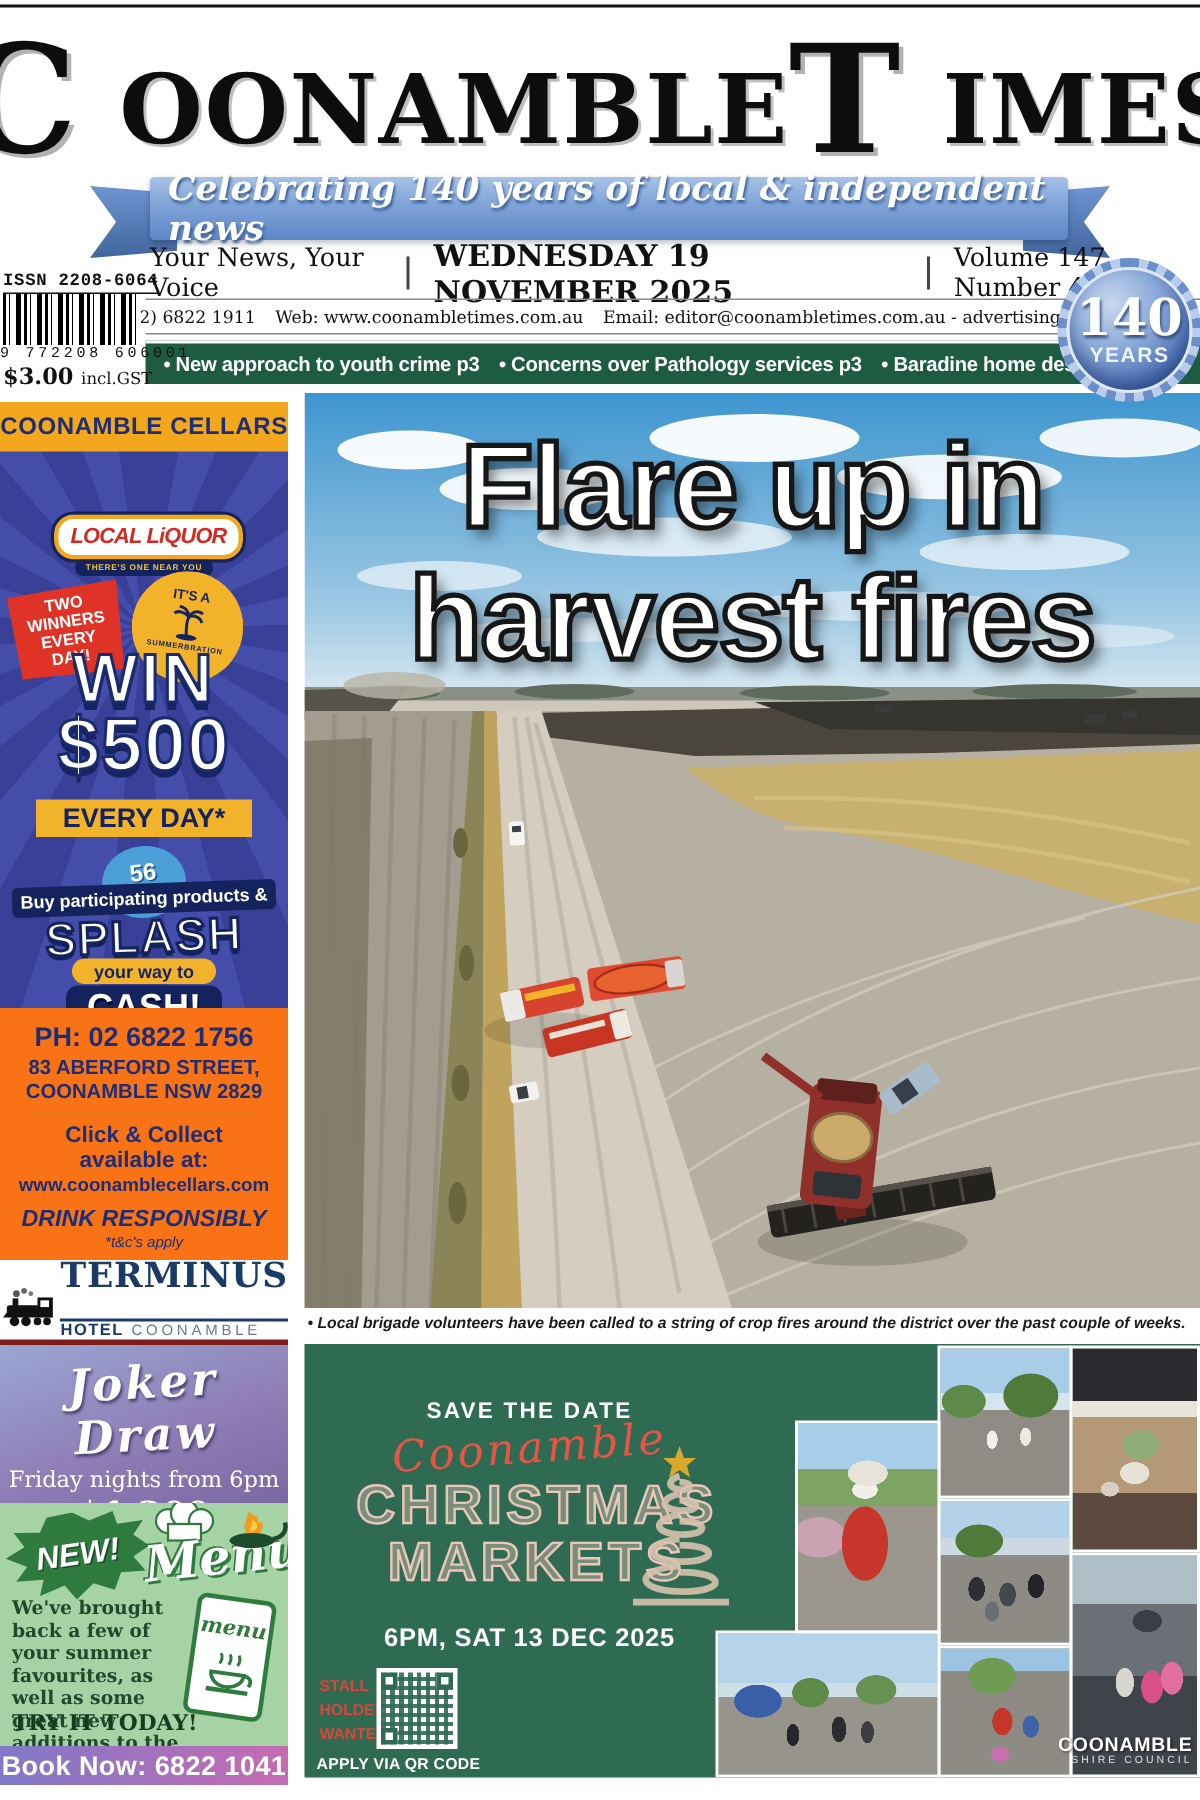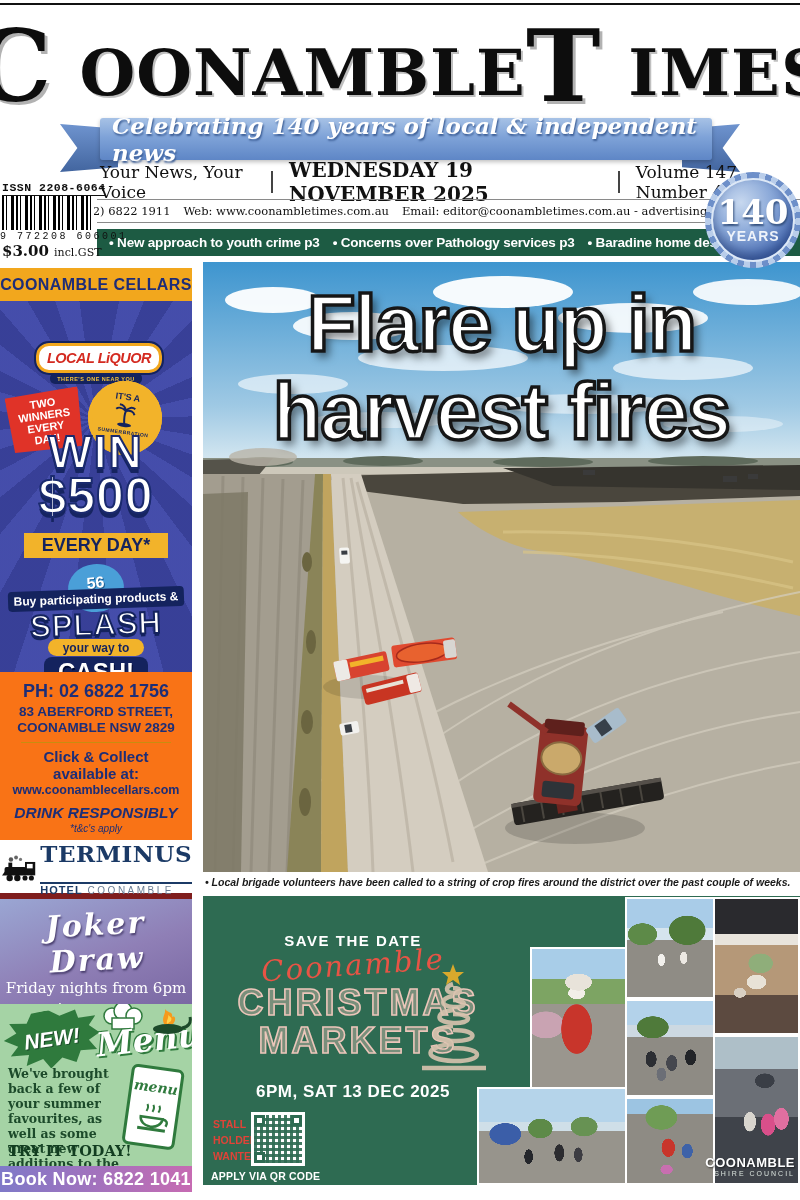--- a/index.html
+++ b/index.html
@@ -106,21 +106,21 @@
   .cc-ph{padding-top:9px;font-weight:bold;font-size:18px;}
   .cc-addr{font-weight:bold;font-size:13.5px;line-height:16px;margin-top:2px;}
   .cc-div{width:150px;height:1px;background:#c78d10;margin:6px auto 5px auto;}
   .cc-click{font-size:15px;font-weight:bold;line-height:17px;}
   .cc-site{font-size:12.5px;font-weight:bold;margin-top:1px;}
   .cc-drink{font-size:15.5px;font-weight:bold;font-style:italic;margin-top:7px;}
   .cc-tcs{font-size:10px;font-style:italic;margin-top:1px;}
 
   
   .terminus{left:0;top:845px;width:192px;height:341px;}
-  .term-header{height:48px;background:#fff;display:flex;align-items:center;border-bottom:6px solid #7f1d1d;}
+  .term-header{height:48px;background:#fff;display:flex;align-items:flex-end;border-bottom:4px solid #7f1d1d;}
   .term-text{flex:1;}
   .term-name{font-family:"DejaVu Serif",serif;font-weight:bold;font-size:23px;color:#1b3a66;line-height:24px;letter-spacing:.5px;}
   .term-sub{border-top:2px solid #1b3a66;margin-top:16px;display:flex;gap:5px;align-items:baseline;}
   .term-hotel{font-weight:bold;font-size:11px;color:#1b3a66;letter-spacing:1px;}
   .term-place{font-size:10px;color:#6a7c93;letter-spacing:2.5px;}
   .joker{height:105px;background:linear-gradient(160deg,#9aa6d3 0%,#8f7fb6 55%,#7a68a3 100%);
       color:#fff;text-align:center;position:relative;}
   .joker-title{font-family:"DejaVu Serif",serif;font-style:italic;font-weight:bold;font-size:30px;
       padding-top:8px;letter-spacing:2px;text-shadow:1px 2px 2px #4a3f6e;transform:rotate(-3deg);}
   .joker-nights{font-family:"DejaVu Serif",serif;font-size:15px;margin-top:2px;}

